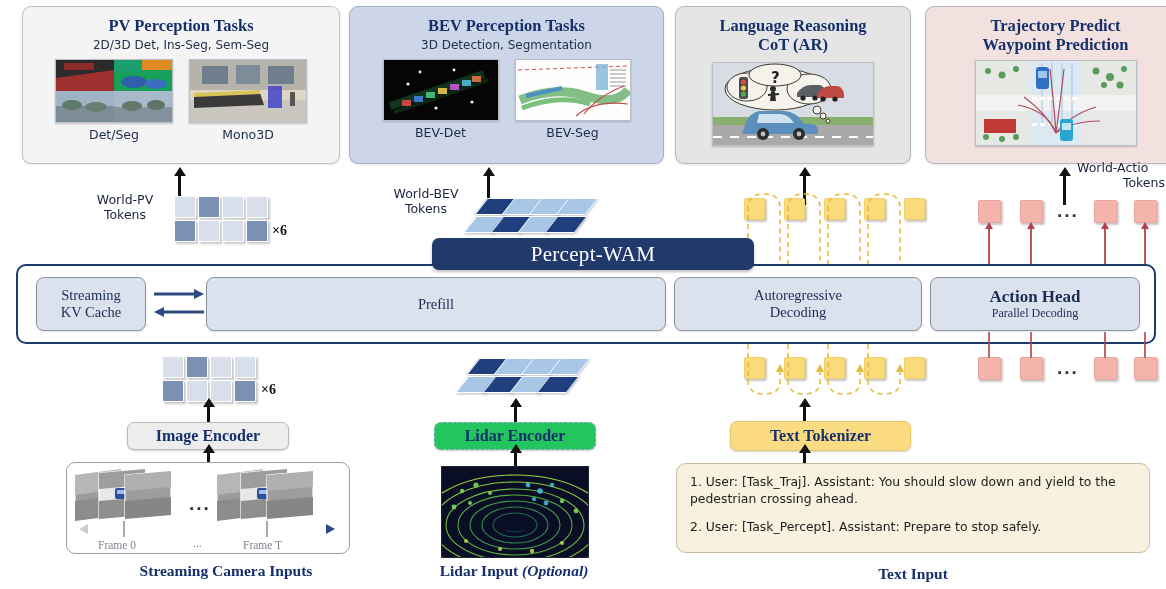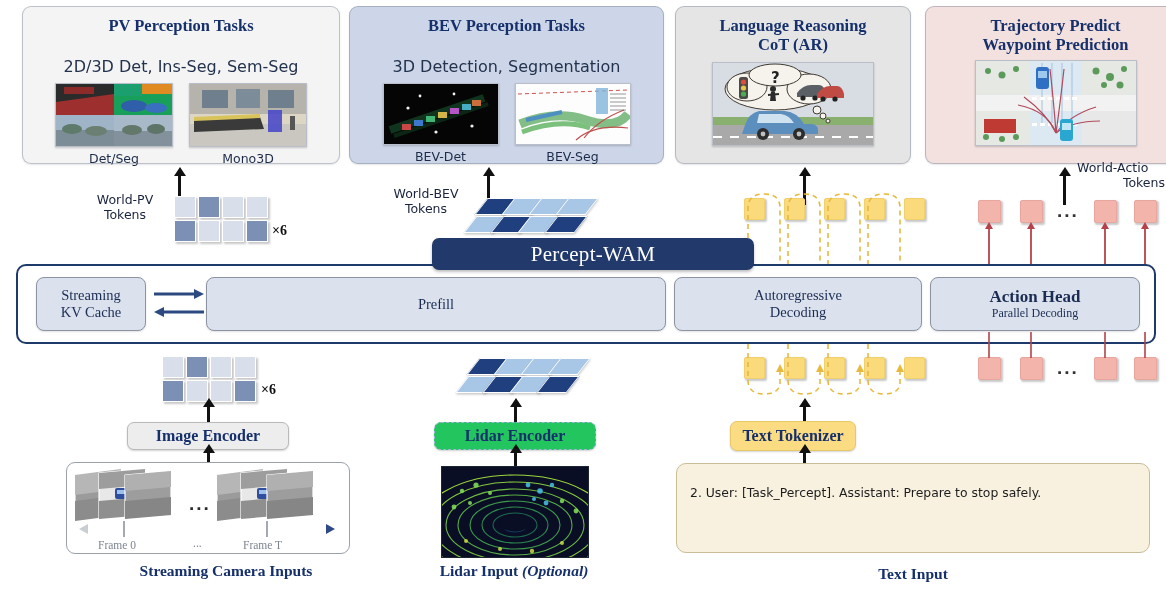--- a/index.html
+++ b/index.html
@@ -14,21 +14,21 @@
   .panel{
     position:absolute;top:6px;border-radius:9px;box-sizing:border-box;
     border:1px solid rgba(120,130,150,.45);
     box-shadow:0 1px 2px rgba(0,0,0,.10);
   }
   .panel .p-title{
     text-align:center;font-family:"Liberation Serif", serif;font-weight:bold;
     color:#16306b;font-size:16.5px;line-height:19px;margin-top:9px;
   }
   .panel .p-sub{
-    text-align:center;font-size:16px;color:#23324d;margin-top:22px;
+    text-align:center;font-size:12px;color:#23324d;margin-top:3px;
     font-family:"DejaVu Sans", sans-serif;
   }
   .thumbs{display:flex;justify-content:center;gap:16px;margin-top:7px;}
   .thumb-wrap{display:flex;flex-direction:column;align-items:center;}
   .thumb{border:1px solid #b9bec9;box-shadow:0 1px 2px rgba(0,0,0,.2);overflow:hidden;position:relative;}
   .thumb-cap{font-size:12.5px;margin-top:4px;color:#1d2b48;font-family:"DejaVu Sans", sans-serif;}
 
   
   #engine-box{
     position:absolute;left:16px;top:264px;width:1140px;height:80px;
@@ -513,21 +513,21 @@
 </div>
 <div class="varrow" style="left:207px;top:452px;height:14px;"></div>
 
 <div class="varrow" style="left:514px;top:406px;height:24px;"></div>
 <div class="enc-chip" style="left:434px;top:422px;width:162px;height:28px;background:#22c55e;border:1.5px dashed #9db4d4;">
   <span>Lidar Encoder</span>
 </div>
 <div class="varrow" style="left:514px;top:452px;height:14px;"></div>
 
 <div class="varrow" style="left:803px;top:406px;height:24px;"></div>
-<div class="enc-chip" style="left:730px;top:421px;width:126px;height:30px;background:#fbdc82;border:1px solid #e8c766;">
+<div class="enc-chip" style="left:730px;top:421px;width:181px;height:30px;background:#fbdc82;border:1px solid #e8c766;">
   <span>Text Tokenizer</span>
 </div>
 <div class="varrow" style="left:803px;top:452px;height:14px;"></div>
 
 <div id="camera-panel">
   <svg width="284" height="92" viewBox="0 0 284 92">
     <g>
 
       <g transform="translate(8,6)">
         <path d="M0 6 L46 0 L46 46 L0 52 Z" fill="#9b9b9b" stroke="#fff" stroke-width="1.2"></path>
@@ -614,15 +614,16 @@
       <circle cx="24" cy="74" r="2"></circle>
     </g>
   </svg>
 </div>
 <div class="cap-bold" style="left:414px;top:562px;width:200px;">
   <span>Lidar Input</span>
   <i>(Optional)</i>
 </div>
 
 <div id="text-panel">
+  <p>1. User: [Task_Traj]. Assistant: You should slow down and yield to the pedestrian crossing ahead.</p>
   <p class="second">2. User: [Task_Percept]. Assistant: Prepare to stop safely.</p>
 </div>
 <div class="cap-bold" style="left:676px;top:565px;width:474px;">Text Input</div>
 
 </body></html>

